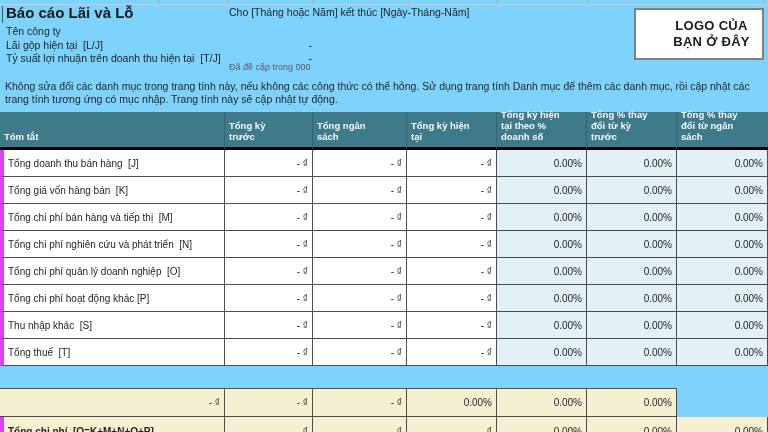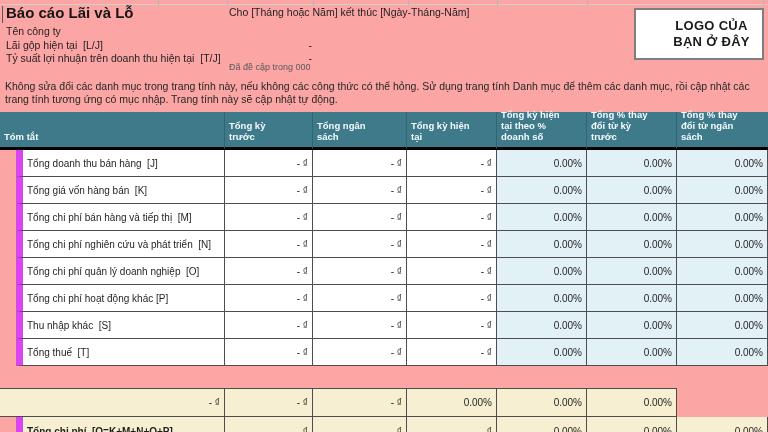--- a/index.html
+++ b/index.html
@@ -1,18 +1,18 @@
 <!DOCTYPE html>
 <html style="--teal: #3f7a8b; --blue: #e2f1f5; --cream: #f6efd2;"><head>
 <meta charset="utf-8">
 <style>
   * { margin:0; padding:0; box-sizing:border-box; }
   html,body { width:768px; height:432px; overflow:hidden; background:#ffffff;
               font-family:"Liberation Sans","DejaVu Sans",sans-serif; color:#1f1f1f; }
-  .stage { position:relative; width:768px; height:432px; background:#fca5a5; }
+  .stage { position:relative; width:768px; height:432px; background:#7dd3fc; }
 
   
   .topline { position:absolute; left:0; top:4px; width:768px; height:1px; background:#cfcfcf; }
   .tick { position:absolute; top:0; width:1px; height:5px; background:#b5b5b5; }
   .a1border { position:absolute; left:2px; top:6px; width:1px; height:17px; background:#555; }
 
   .title { position:absolute; left:6px; top:4px; font-size:15px; font-weight:bold; color:#171717; white-space:pre; }
   .company { position:absolute; left:6px; top:25px; font-size:10.5px; font-weight:normal; white-space:pre; }
   .lbl-gross { position:absolute; left:6px; top:39px; font-size:10.5px; white-space:pre; }
   .lbl-margin { position:absolute; left:6px; top:52px; font-size:10.5px; white-space:pre; }
@@ -33,21 +33,21 @@
   
   .sheet { position:absolute; left:0; top:112px; width:768px; }
   .grid { display:grid; grid-template-columns:225px 88px 94px 90px 90px 90px 91px; }
   .hcell { background:var(--teal); color:#f4fbfd; font-size:9.5px; font-weight:bold;
            display:flex; align-items:flex-end; padding:3px 20px 4px 4px; line-height:1.15;
            border-right:1px solid rgba(0,0,0,.18); border-bottom:3px solid #000000; height:38px; }
   .hcell:last-child { border-right:none; }
   .cell { font-size:10px; height:27px; display:flex; align-items:center;
           border-right:1px solid #4d4d4d; border-bottom:1px solid #4d4d4d; background:#fff;
           padding:0 4px; white-space:pre; overflow:hidden; }
-  .cell.first { border-left:7px solid #d946ef;margin-left:16px; }
+  .cell.first { border-left:4px solid #d946ef; }
   .cell.val { justify-content:flex-end; }
   .cell.pct { justify-content:flex-end; background:var(--blue);padding-left:20px; }
   .sum .cell { background:var(--cream); height:29px; font-size:10px; }
   .sum .cell.pct { background:var(--cream); }
   .sum .cell.lab { font-weight:bold; }
   .sum-grid { margin-top:22px; }
   .sum-grid .cell { border-top:0; }
   .sum-grid .row1 .cell { border-top:1px solid #4d4d4d; }
 </style>
 </head>

